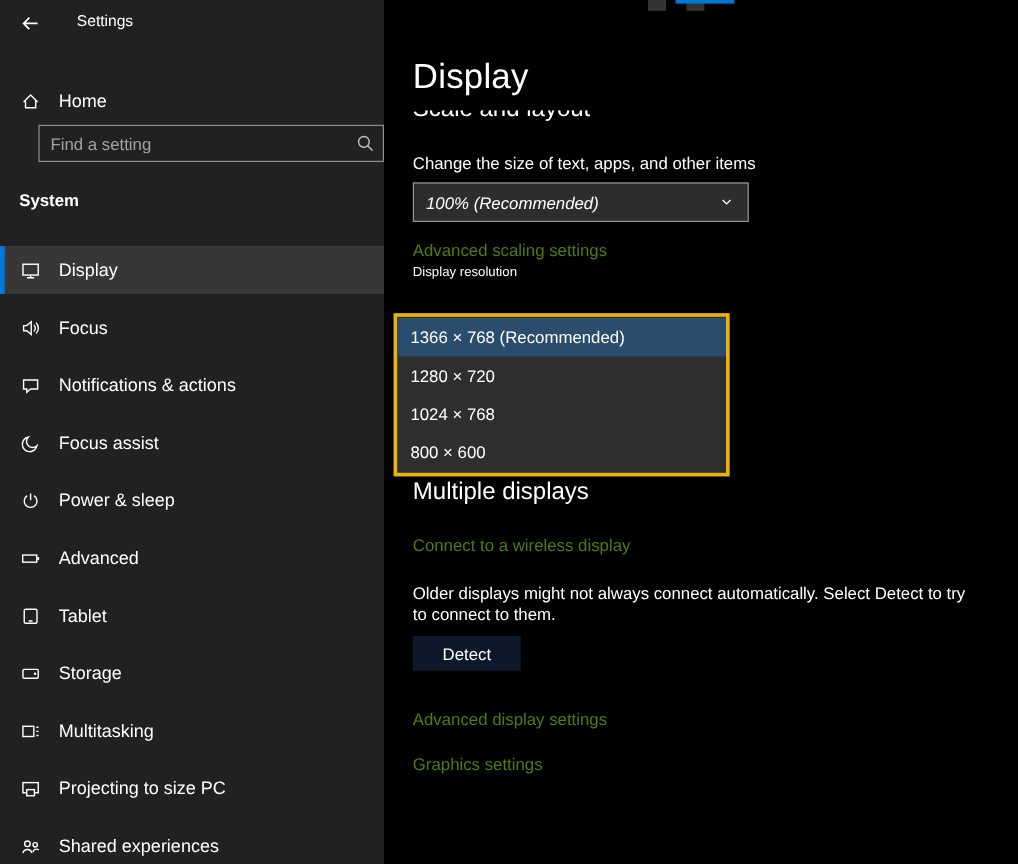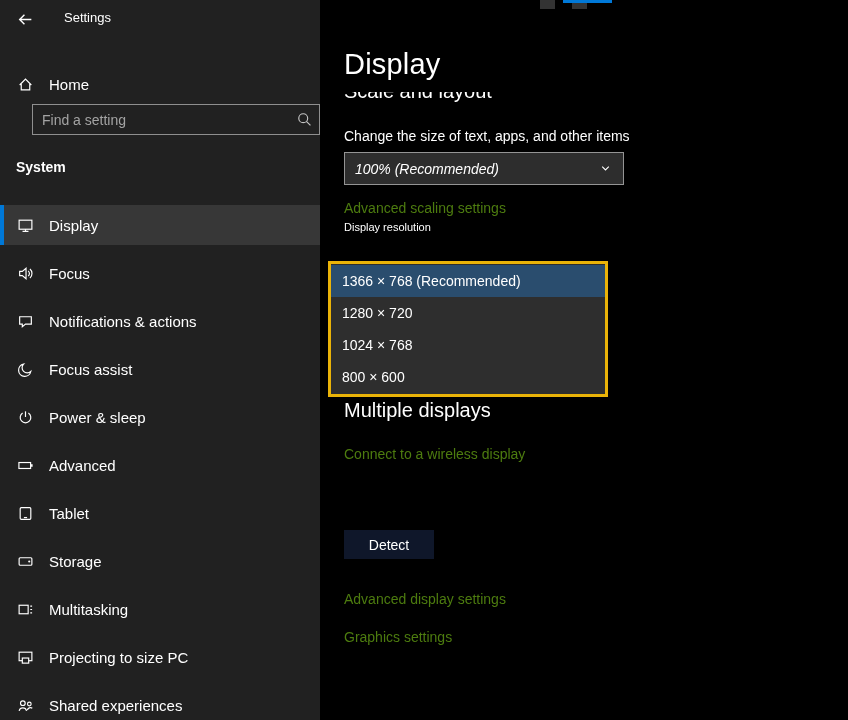--- a/index.html
+++ b/index.html
@@ -249,20 +249,21 @@
       <div class="option selected">1366 × 768 (Recommended)</div>
       <div class="option">1280 × 720</div>
       <div class="option">1024 × 768</div>
       <div class="option">800 × 600</div>
     </div>
 
     <h2 class="h2">Multiple displays</h2>
 
     <a class="link link-wireless">Connect to a wireless display</a>
 
+    <p class="detect-desc">Older displays might not always connect automatically. Select Detect to try to connect to them.</p>
 
     <button class="detect-btn">Detect</button>
 
     <a class="link link-adv-display">Advanced display settings</a>
 
     <a class="link link-graphics">Graphics settings</a>
 
   </main>
 </div>
 

